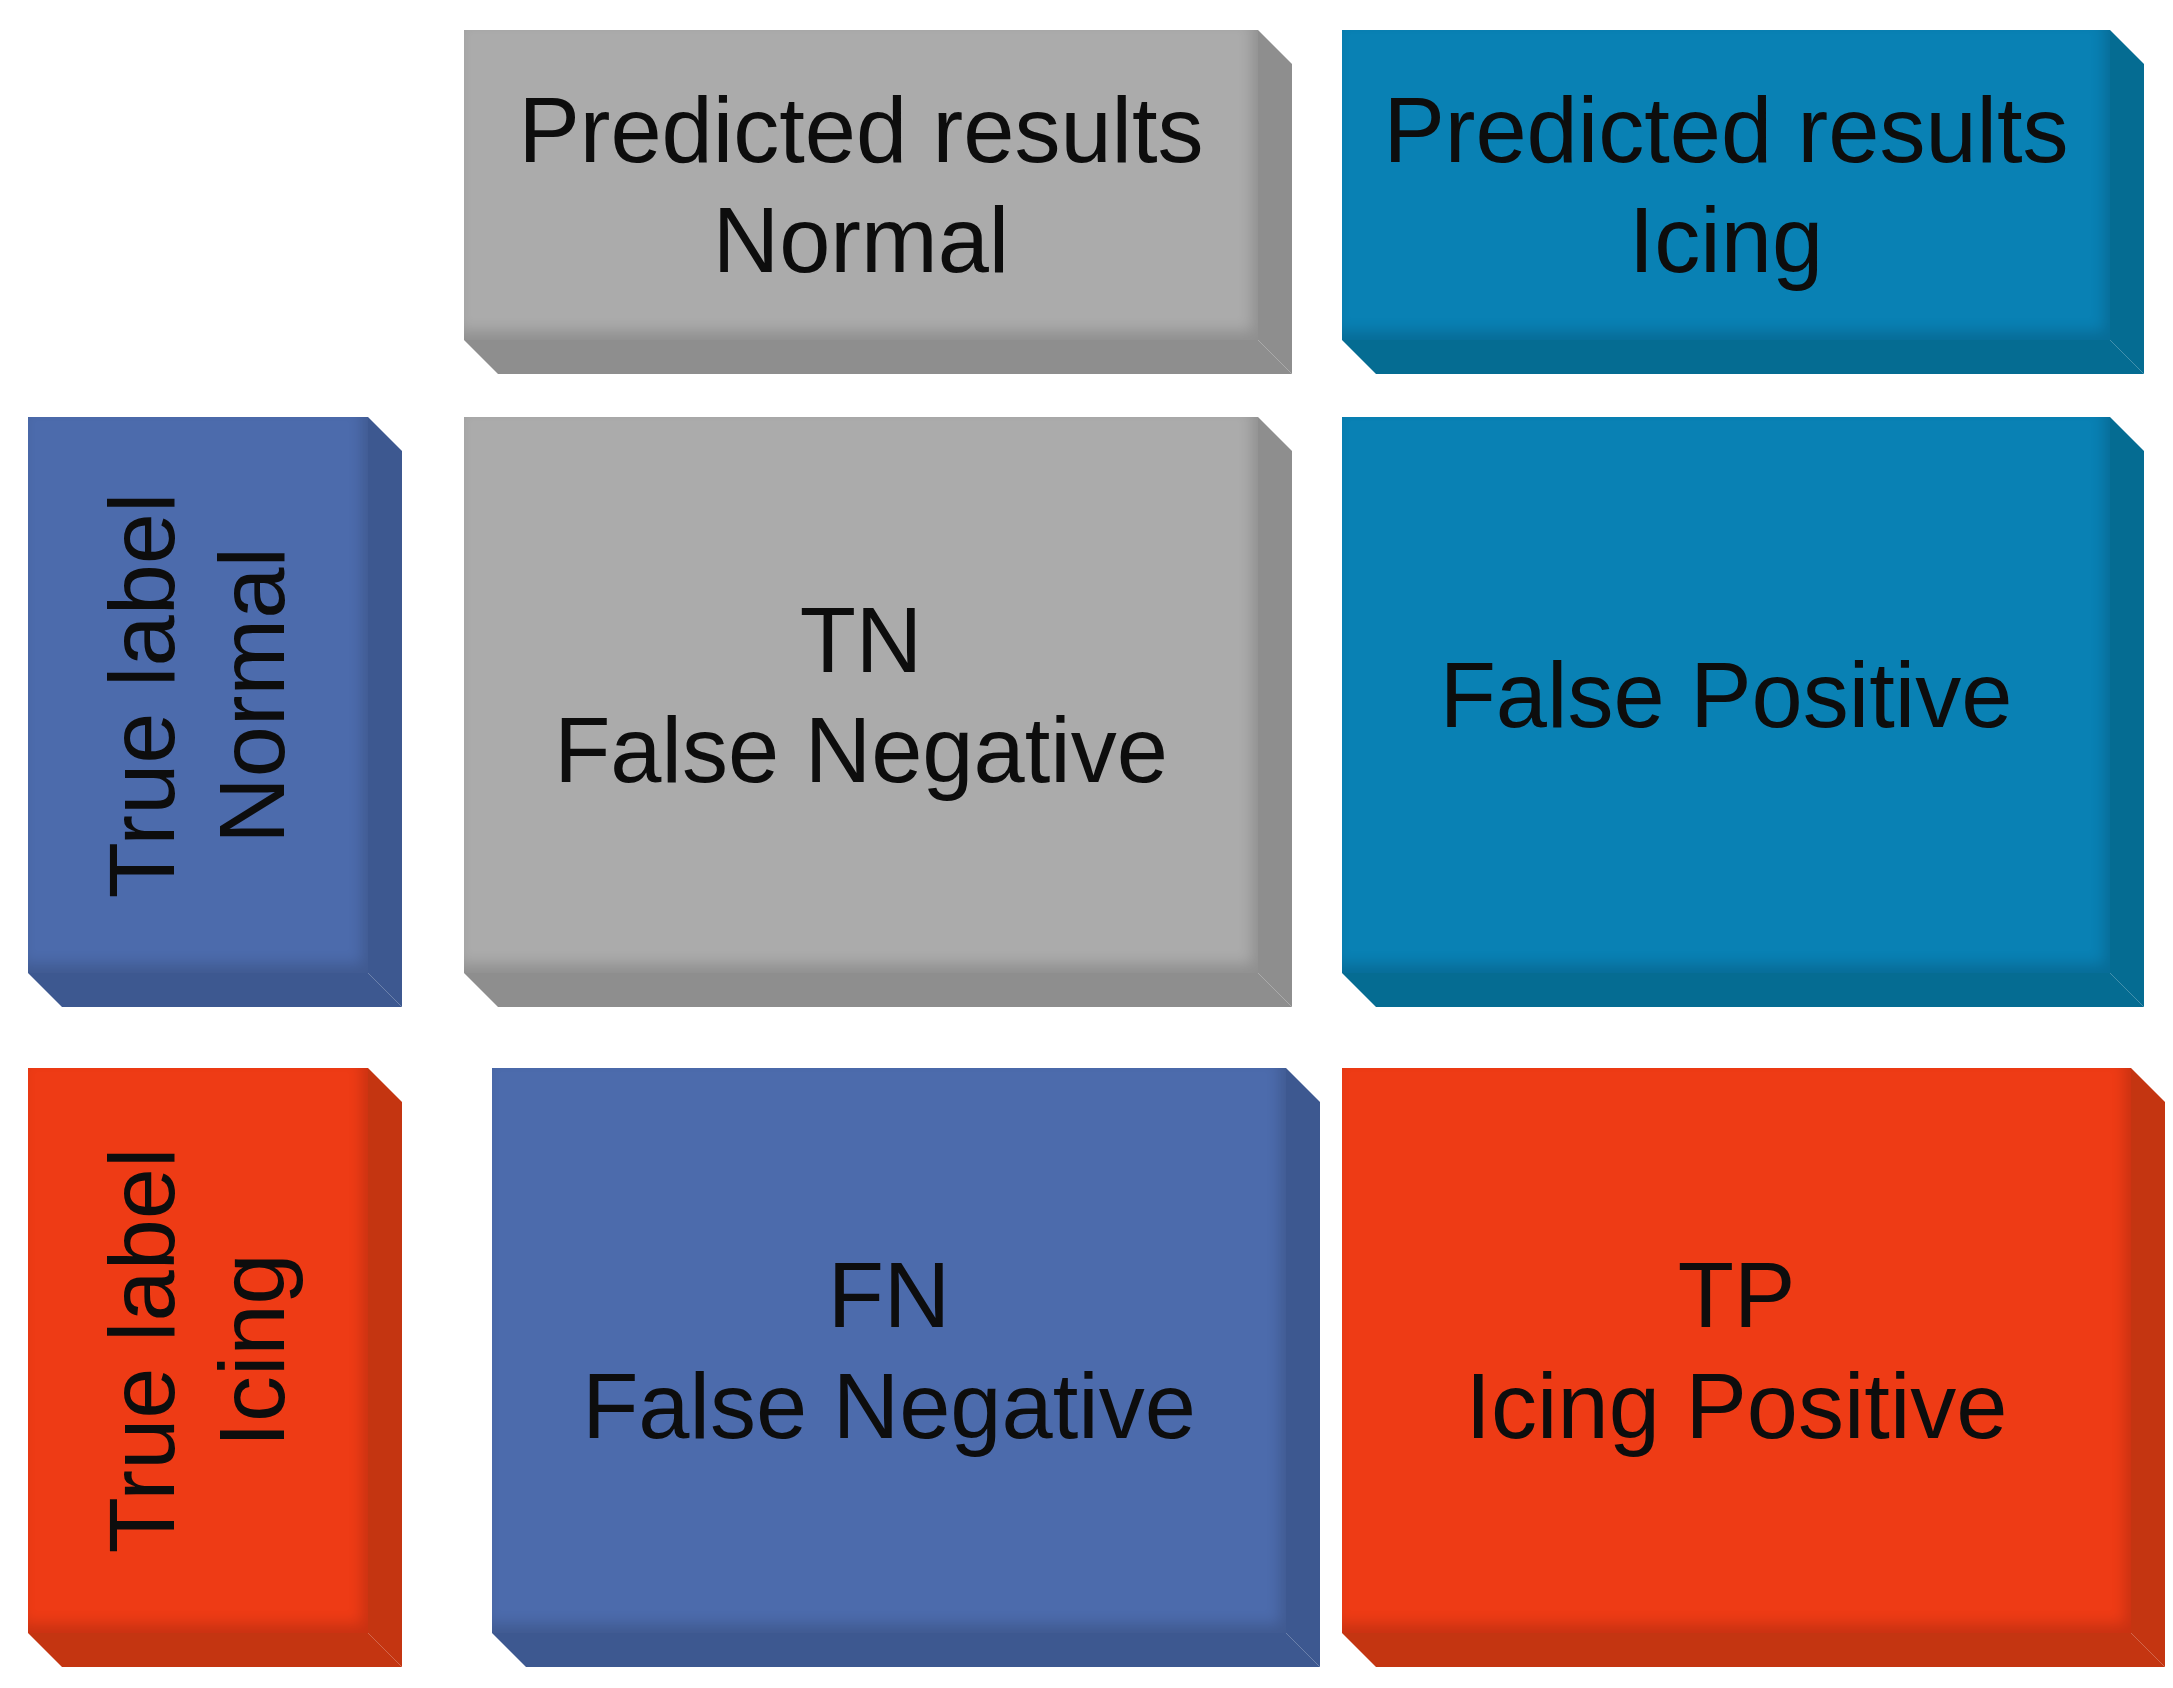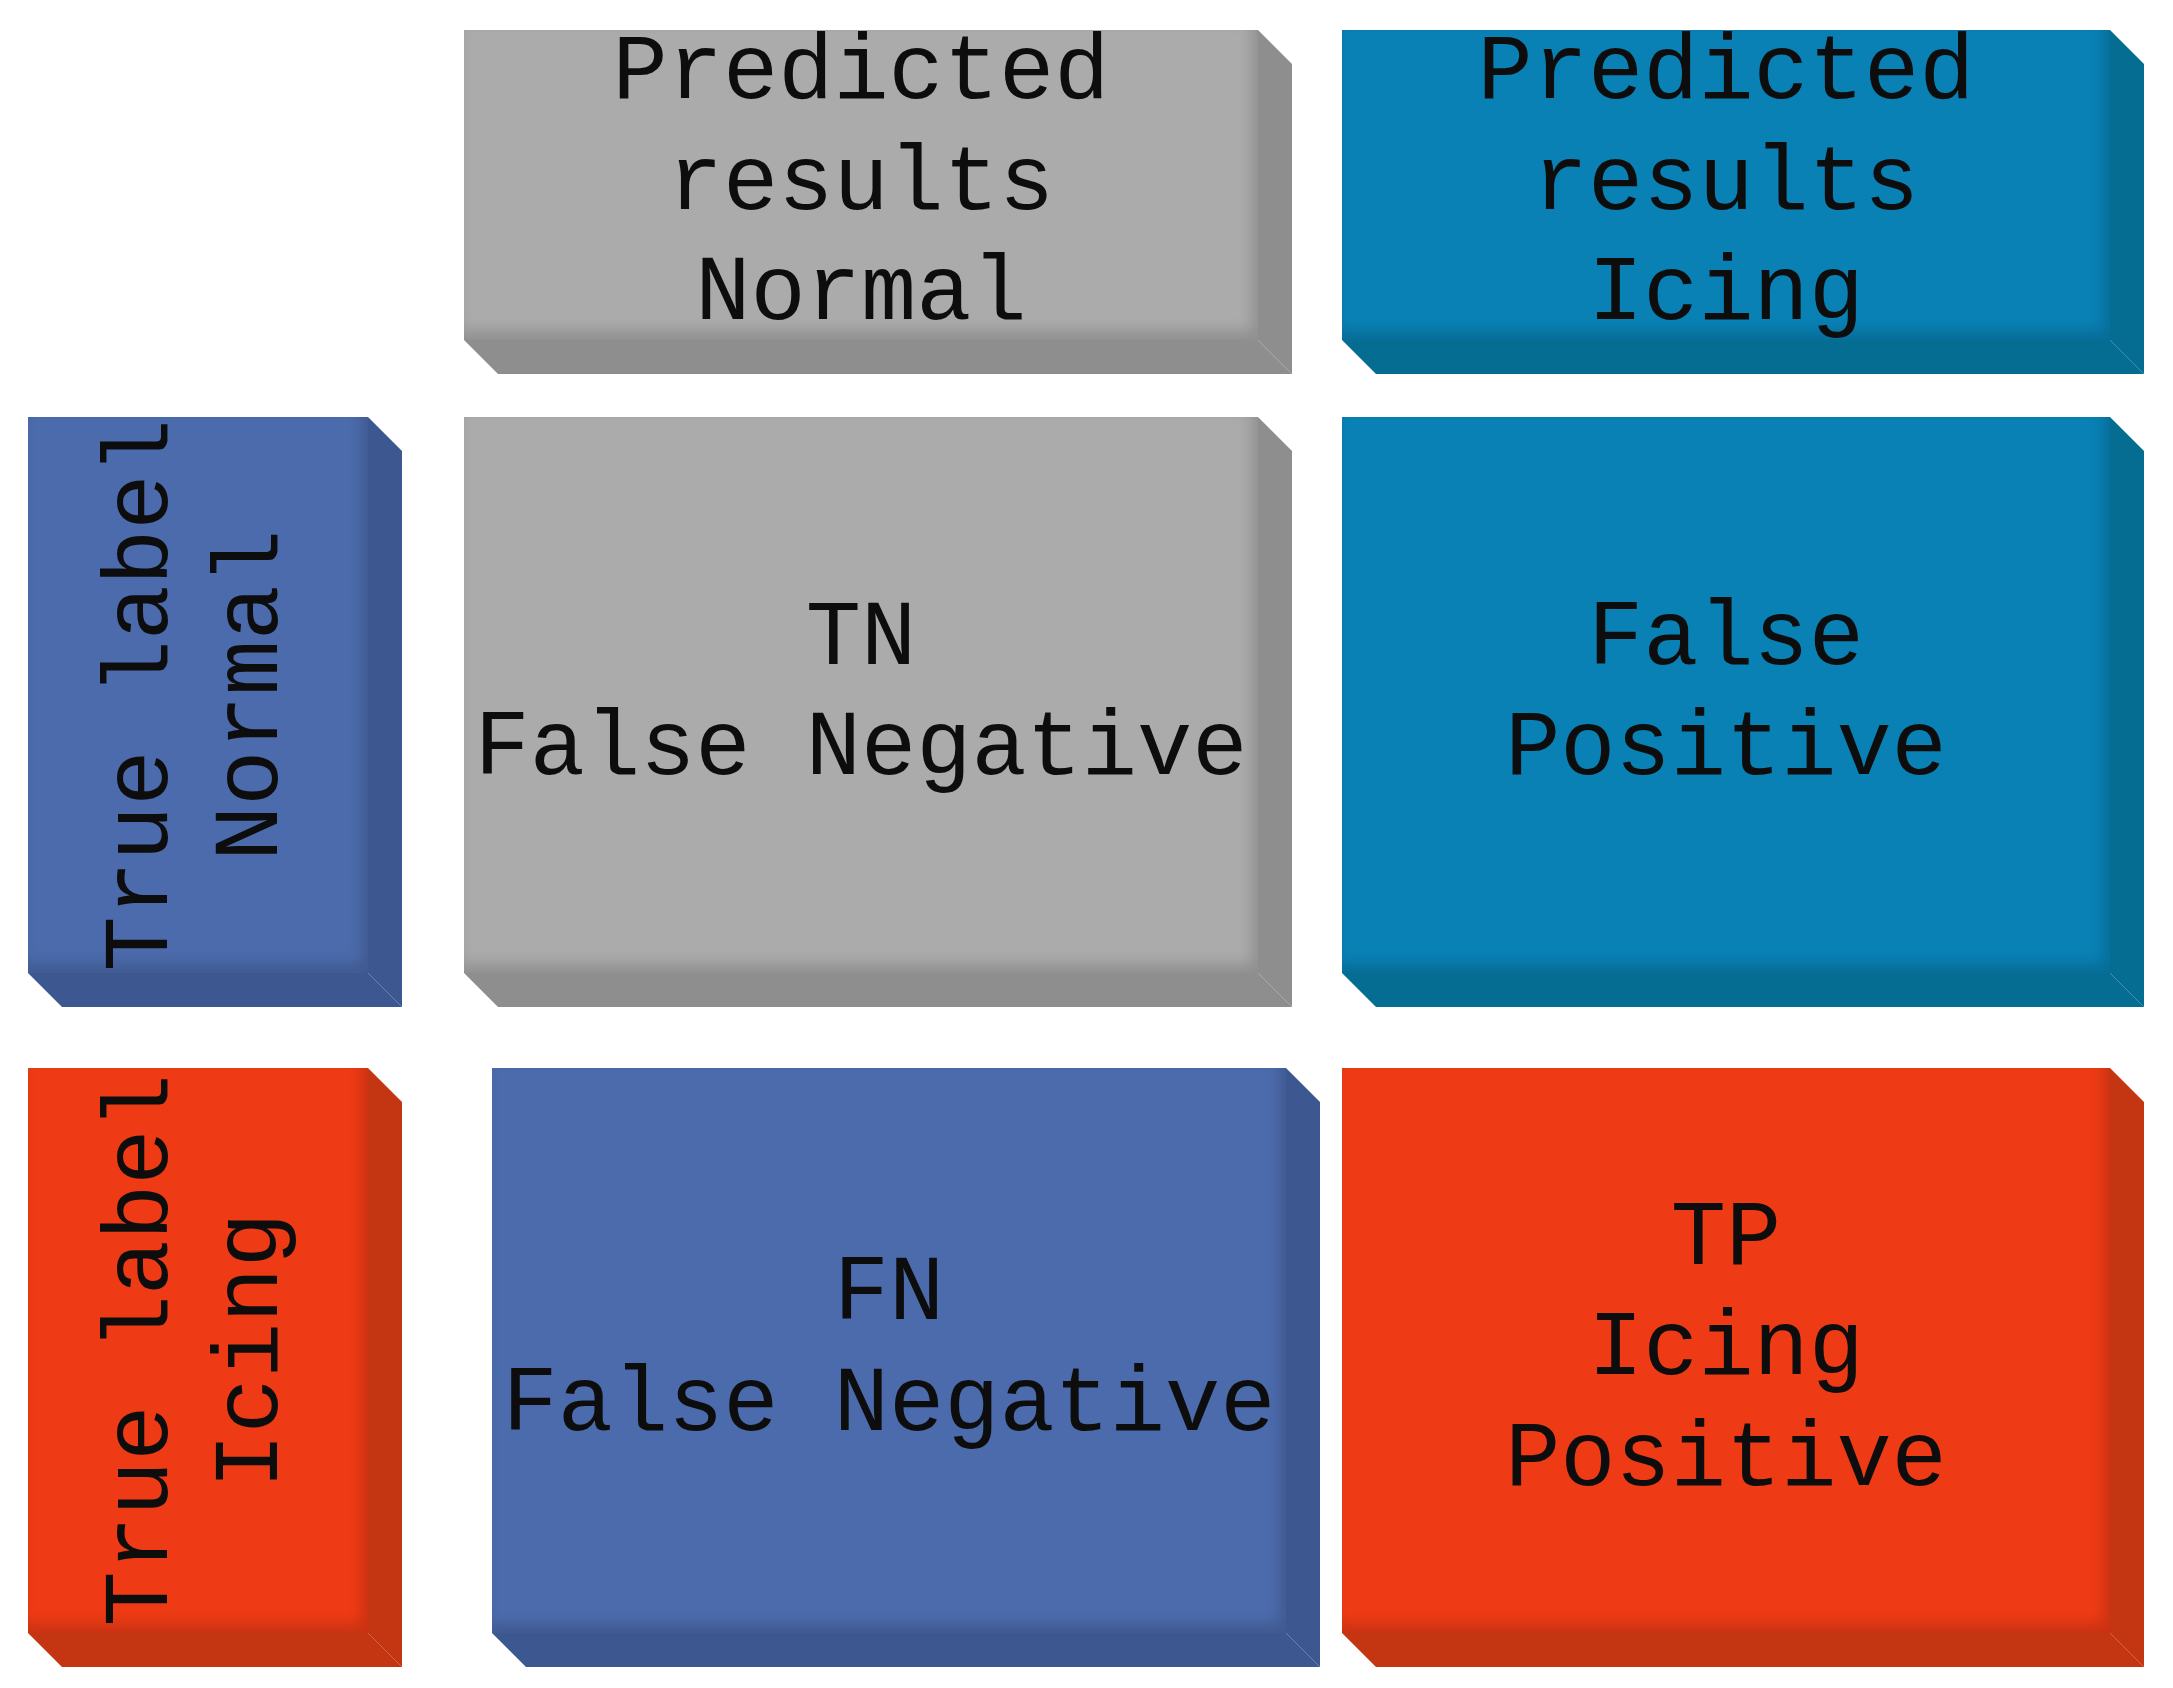--- a/index.html
+++ b/index.html
@@ -1,21 +1,21 @@
 <!DOCTYPE html>
 <html style="--background: #FFFFFF; --text: #0D0D0D; --gray-face: #ABABAB; --gray-side: #8E8E8E; --teal-face: #0981B4; --teal-side: #056C92; --slate-face: #4C6BAC; --slate-side: #3D5890; --red-face: #EE3B15; --red-side: #C43511;"><head>
 <meta charset="utf-8">
 <style>
   html,body{margin:0;padding:0;background:#ffffff;}
   #stage{
     position:relative;
     width:2173px;height:1688px;
     background:var(--background,#fff);
     overflow:hidden;
-    font-family:Liberation Mono, monospace;
+    font-family:Liberation Sans, sans-serif;
   }
   .box{position:absolute;}
   
   .c-gray {--face:var(--gray-face,#acacac);--side:var(--gray-side,#8e8e8e);}
   .c-teal {--face:var(--teal-face,#0981b4);--side:var(--teal-side,#056c92);}
   .c-slate{--face:var(--slate-face,#4c6bac);--side:var(--slate-side,#3d5890);}
   .c-red  {--face:var(--red-face,#ee3b15);--side:var(--red-side,#c43511);}
   
   .side{position:absolute;background:var(--side);}
   .side.right{left:100%;top:0;width:34px;height:100%;
@@ -108,21 +108,21 @@
     <div class="side right"></div>
     <div class="side bottom"></div>
     <div class="face">
       <div class="txt">
         <span>FN</span>
         <span>False Negative</span>
       </div>
     </div>
   </div>
 
-  <div class="box c-red" style="left:1342px;top:1068px;width:768px;height:565px;">
+  <div class="box c-red" style="left:1342px;top:1068px;width:768px;height:565px;padding-left:21px;">
     <div class="side right"></div>
     <div class="side bottom"></div>
     <div class="face">
       <div class="txt">
         <span>TP</span>
         <span>Icing Positive</span>
       </div>
     </div>
   </div>
 

